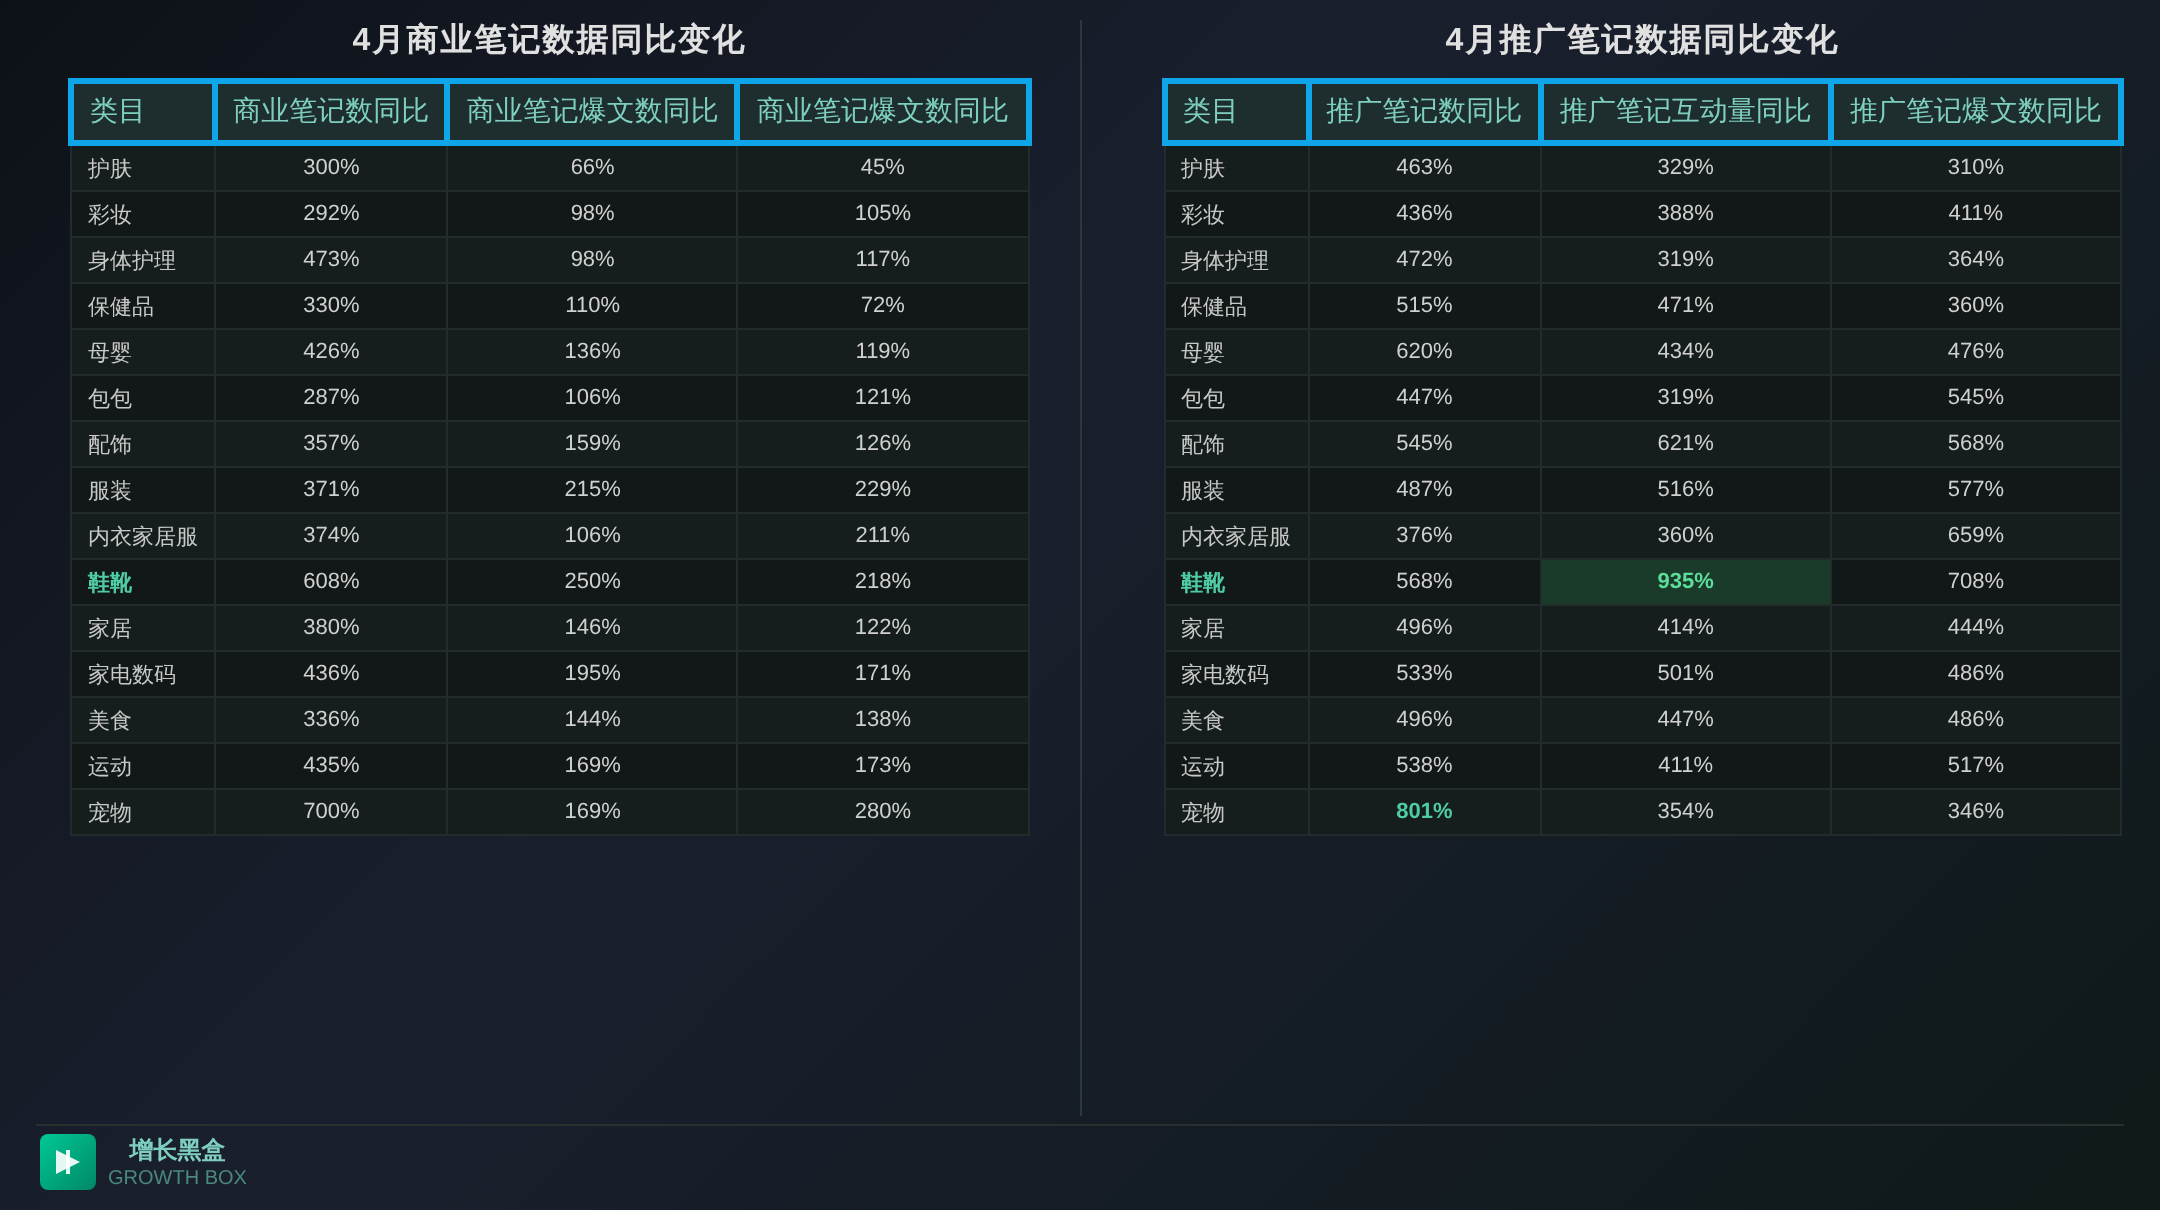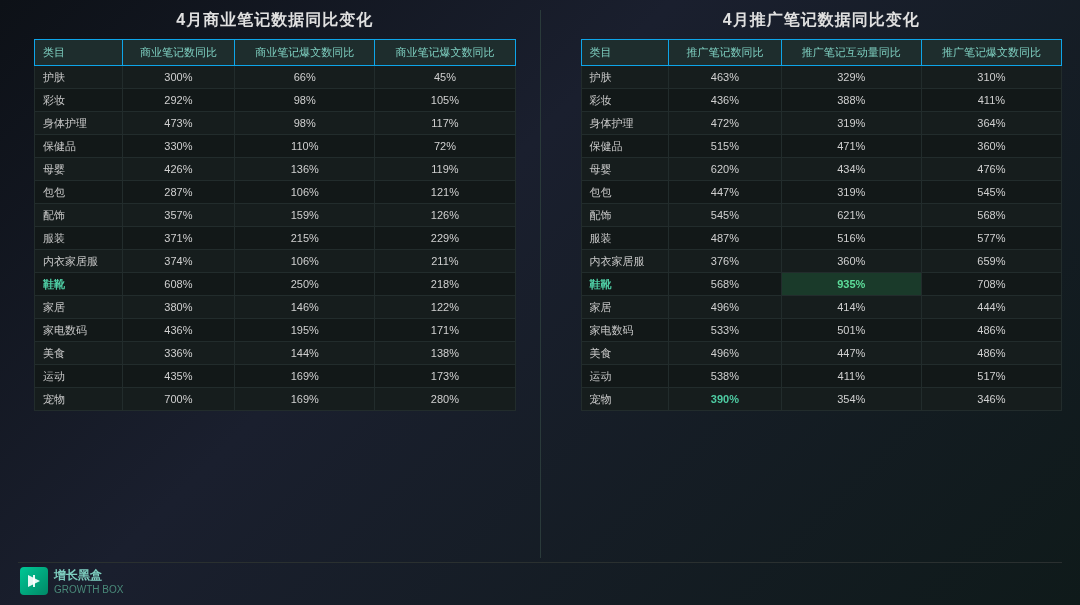--- a/index.html
+++ b/index.html
@@ -55,23 +55,23 @@
       border-collapse: collapse;
       font-size: 11.5px;
     }
 
     .data-table th {
       background: #1e2d2d;
       color: #7ecfc0;
       padding: 5px 6px;
       text-align: center;
       font-weight: 500;
-      border: 1px solid #0ea5e9;
+      border: 3px solid #0ea5e9;
       white-space: nowrap;
-      font-size: 11px;
+      font-size: 14px;
     }
 
     .data-table th:first-child {
       text-align: left;
       padding-left: 8px;
     }
 
     .data-table td {
       padding: 3.5px 6px;
       text-align: center;
@@ -115,20 +115,21 @@
       margin-top: 4px;
       display: flex;
       justify-content: space-between;
       align-items: center;
     }
 
     .logo-area {
       display: flex;
       align-items: center;
       gap: 6px;
+      text-align: center;
     }
 
     .logo-box {
       width: 28px;
       height: 28px;
       background: linear-gradient(135deg, #00c896, #008866);
       border-radius: 4px;
       display: flex;
       align-items: center;
       justify-content: center;
@@ -362,21 +363,21 @@
               <td>486%</td>
             </tr>
             <tr>
               <td>运动</td>
               <td>538%</td>
               <td>411%</td>
               <td>517%</td>
             </tr>
             <tr>
               <td>宠物</td>
-              <td class="highlight-green">390%</td>
+              <td class="highlight-green">801%</td>
               <td>354%</td>
               <td>346%</td>
             </tr>
           </tbody>
       </table>
     </div>
   </div>
 
   <div class="footer-note">
     <div class="logo-area">

